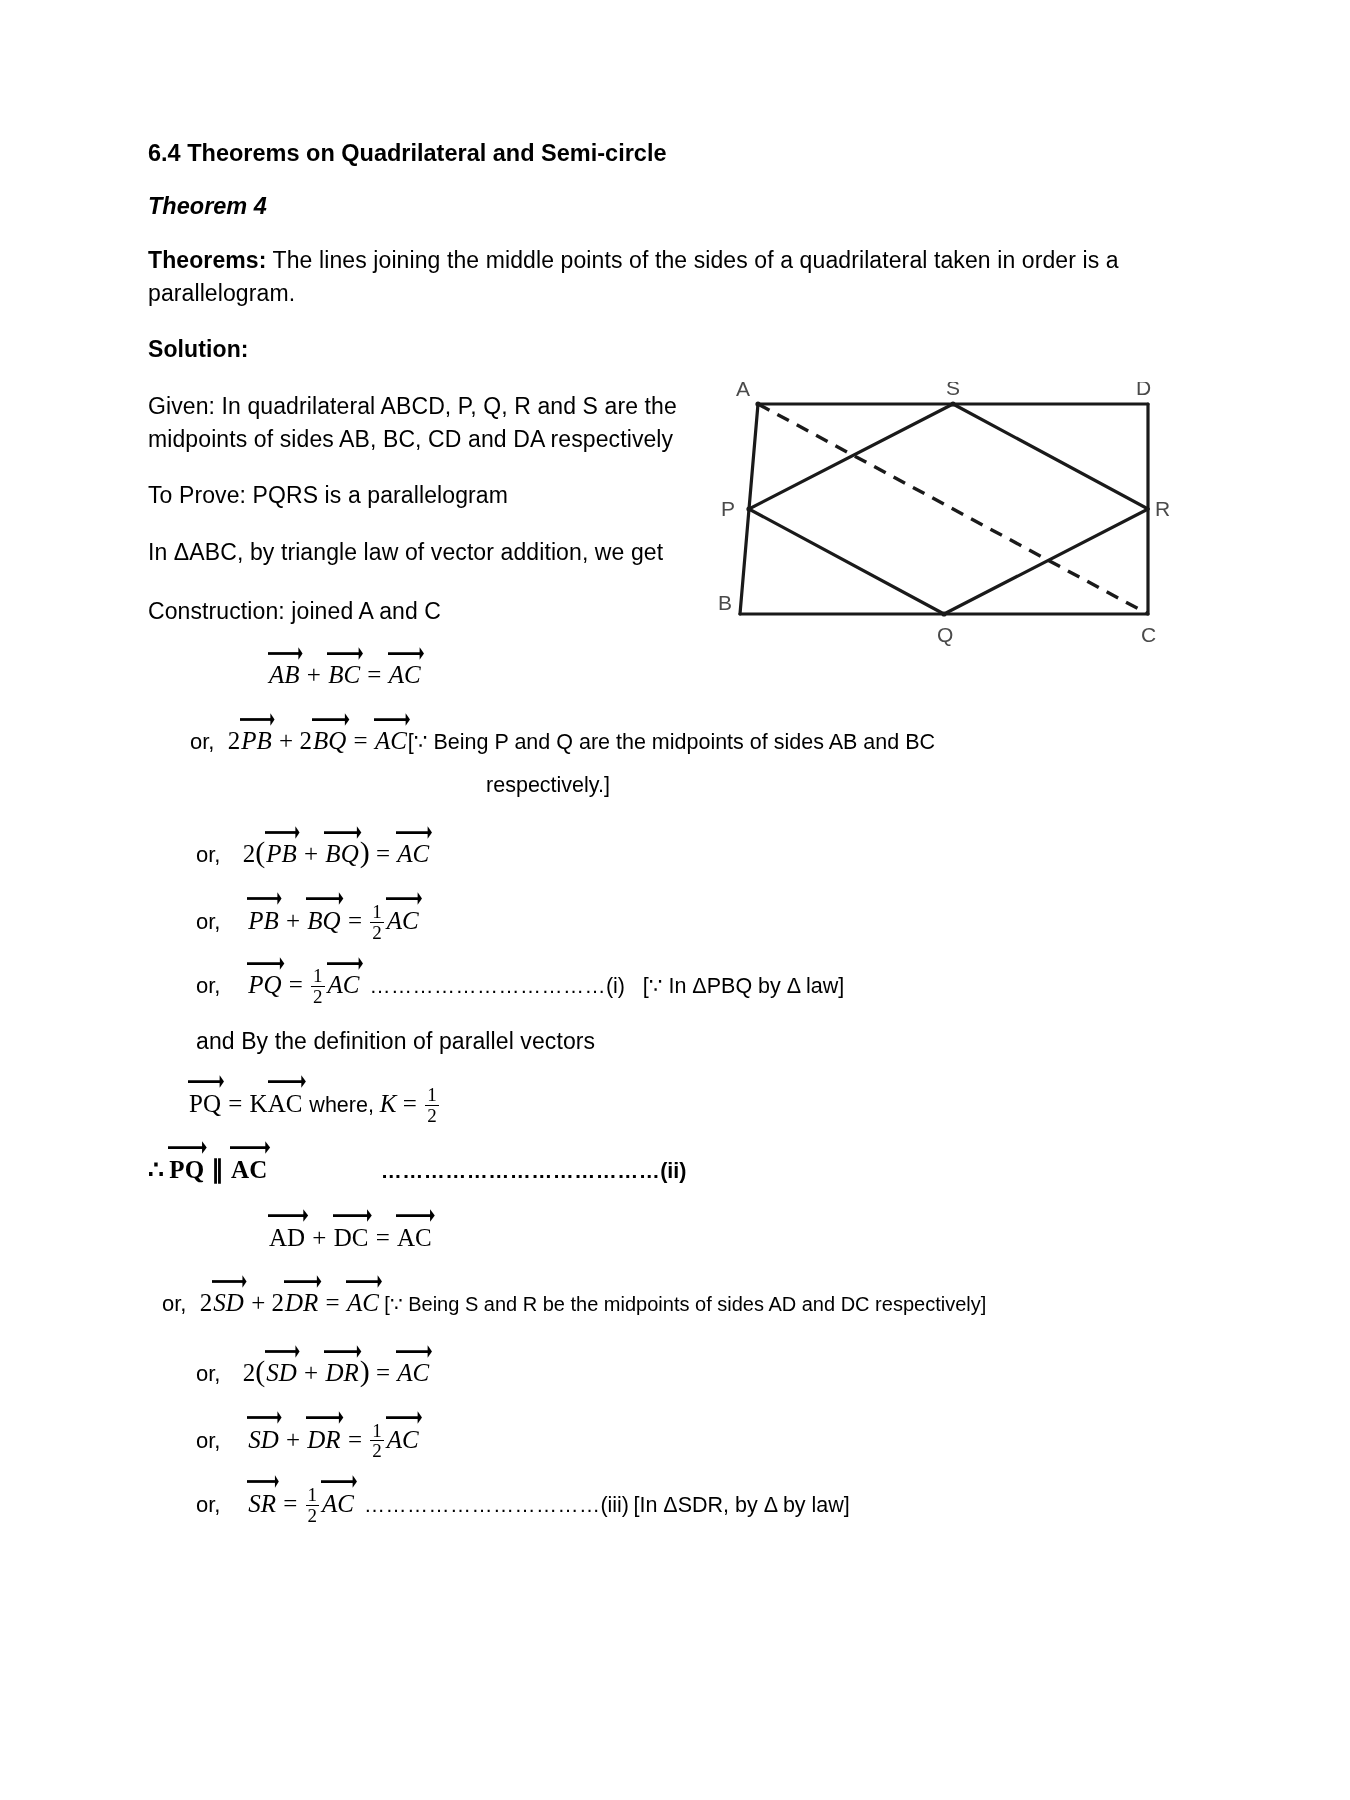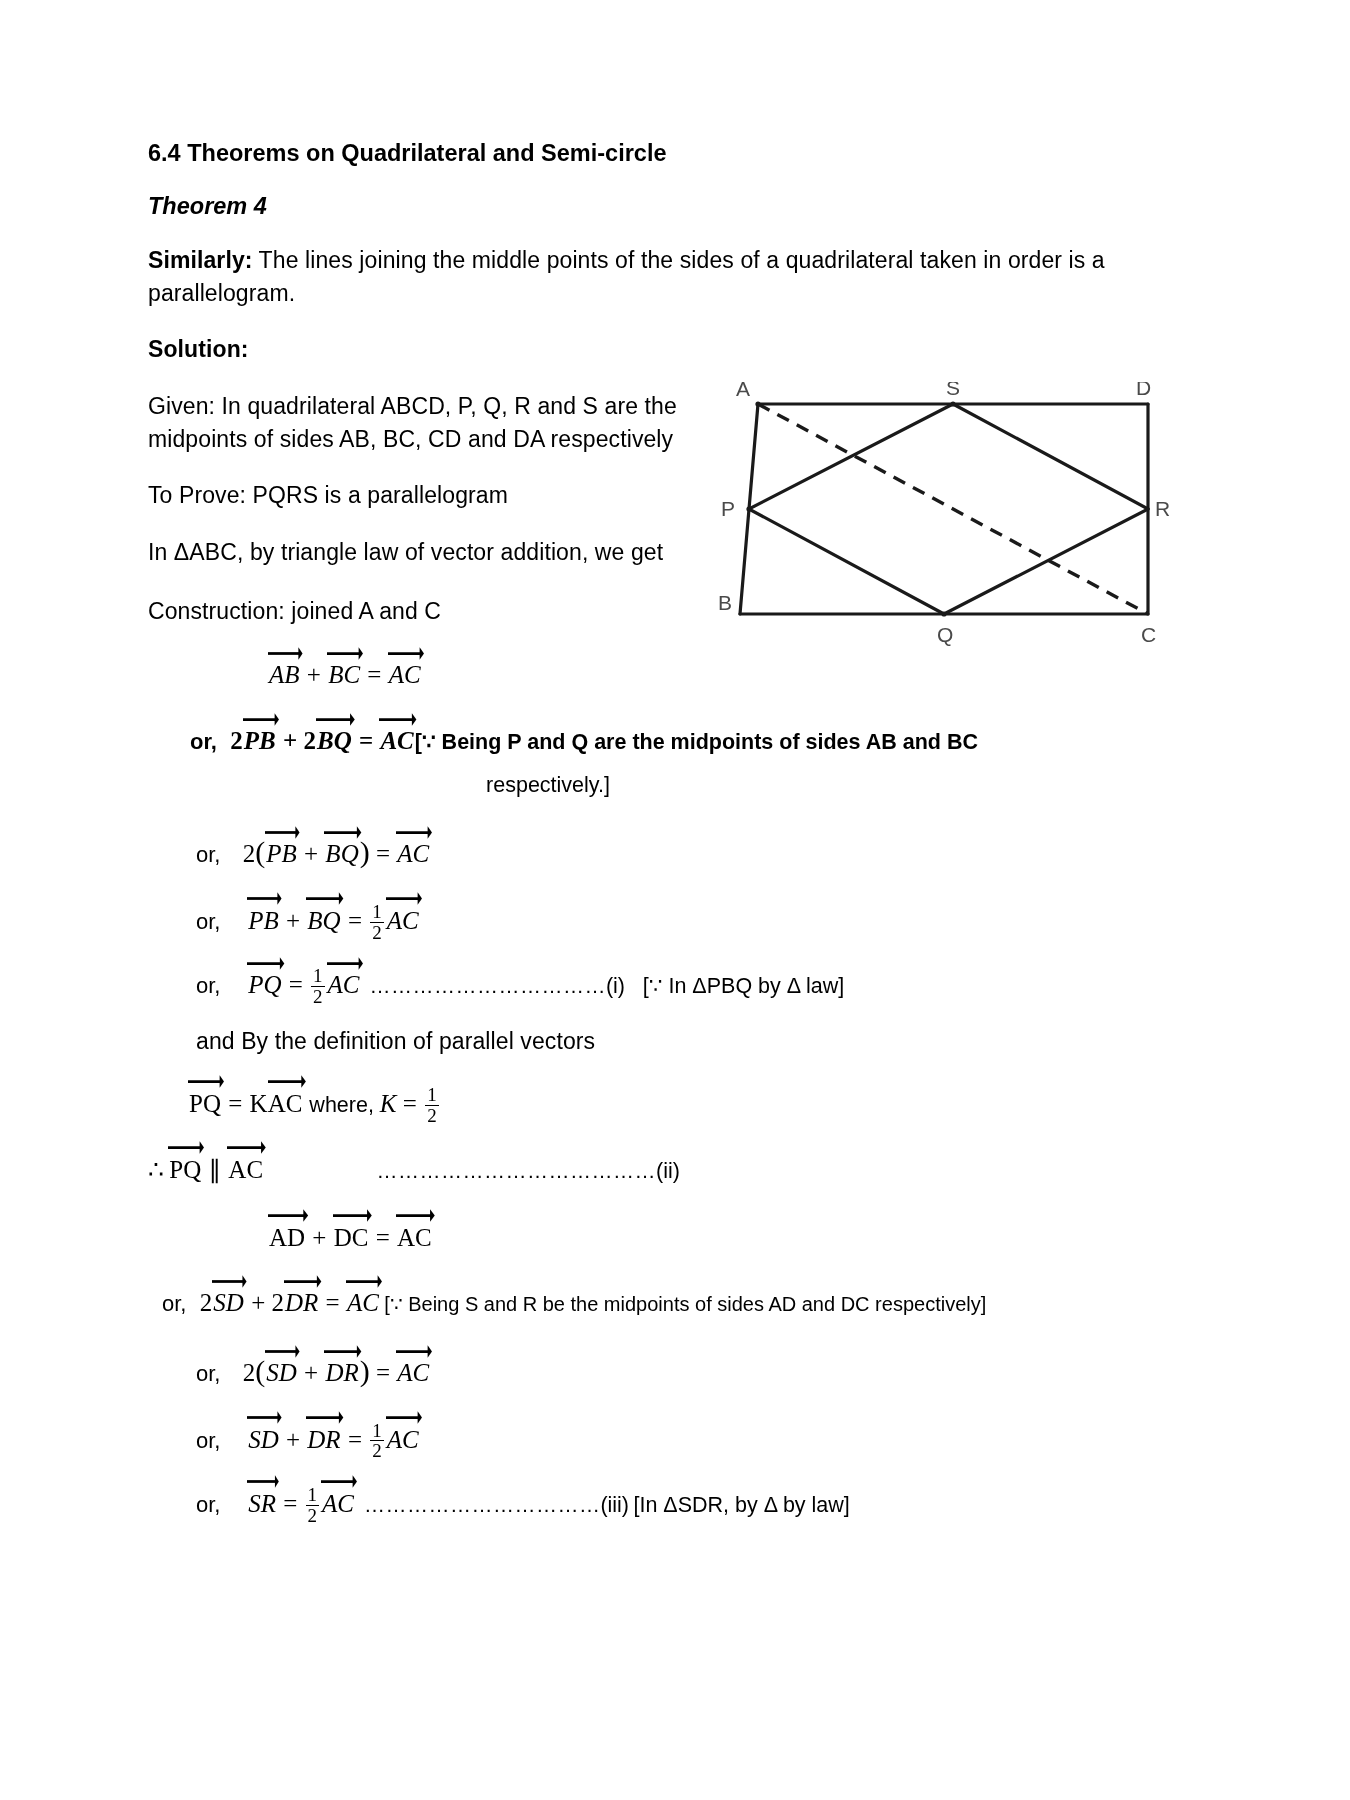--- a/index.html
+++ b/index.html
@@ -138,21 +138,21 @@
 
 <div class="page">
 
   <div class="content">
 
     <div class="heading">6.4 Theorems on Quadrilateral and Semi-circle</div>
 
     <div class="heading2">Theorem 4</div>
 
     <div class="para" style="margin-bottom:24px;">
-      <span class="bold">Similarly:</span><span> The lines joining the middle points of the sides of a quadrilateral taken in order is a parallelogram.</span>
+      <span class="bold">Theorems:</span><span> The lines joining the middle points of the sides of a quadrilateral taken in order is a parallelogram.</span>
     </div>
 
     <div class="para bold" style="margin-bottom:24px;">Solution:</div>
 
     <div class="para left-col" style="margin-bottom:24px;">Given: In quadrilateral ABCD, P, Q, R and S are the midpoints of sides AB, BC, CD and DA respectively</div>
 
     <div class="para left-col" style="margin-bottom:24px;">To Prove: PQRS is a parallelogram</div>
 
     <div class="para left-col" style="margin-bottom:26px;">In ΔABC, by triangle law of vector addition, we get</div>
 
@@ -174,21 +174,21 @@
             </span><span>BC</span></span>
       <span class="mathup">=</span>
       <span class="vec"><span class="arr">
               <svg viewBox="0 0 100 10" preserveAspectRatio="none">
                 <line x1="0" y1="6" x2="92" y2="6" stroke="#000" stroke-width="2.2"></line>
                 <polygon points="100,6 88,1 88,11" fill="#000"></polygon>
               </svg>
             </span><span>AC</span></span></span>
     </div>
 
-    <div class="eqline" style="padding-left:42px; margin-bottom:4px;font-weight:bold;">
+    <div class="eqline" style="padding-left:42px; margin-bottom:4px;">
       <span class="orlbl">or,</span>&nbsp;&nbsp;
       <span class="math"><span class="mathup">2</span><span class="vec"><span class="arr">
               <svg viewBox="0 0 100 10" preserveAspectRatio="none">
                 <line x1="0" y1="6" x2="92" y2="6" stroke="#000" stroke-width="2.2"></line>
                 <polygon points="100,6 88,1 88,11" fill="#000"></polygon>
               </svg>
             </span><span>PB</span></span>
       <span class="mathup">+</span>
       <span class="mathup">2</span><span class="vec"><span class="arr">
               <svg viewBox="0 0 100 10" preserveAspectRatio="none">
@@ -288,21 +288,21 @@
       <span class="vec"><span class="arr" style="left:34%;">
               <svg viewBox="0 0 100 10" preserveAspectRatio="none">
                 <line x1="0" y1="6" x2="92" y2="6" stroke="#000" stroke-width="2.2"></line>
                 <polygon points="100,6 88,1 88,11" fill="#000"></polygon>
               </svg>
             </span><span>K</span><span>AC</span></span><span class="note"> where, </span><span class="math">K</span>
       <span>=</span>
       <span class="frac"><span class="num">1</span><span class="den">2</span></span></span>
     </div>
 
-    <div class="eqline" style="padding-left:0px; margin-bottom:22px;">
+    <div class="eqline" style="padding-left:0px; margin-bottom:22px;font-weight:bold;">
       <span class="mathup">∴</span>
       <span class="mathup"><span class="vec"><span class="arr">
               <svg viewBox="0 0 100 10" preserveAspectRatio="none">
                 <line x1="0" y1="6" x2="92" y2="6" stroke="#000" stroke-width="2.2"></line>
                 <polygon points="100,6 88,1 88,11" fill="#000"></polygon>
               </svg>
             </span><span>PQ</span></span>
       <span>∥</span>
       <span class="vec"><span class="arr">
               <svg viewBox="0 0 100 10" preserveAspectRatio="none">

